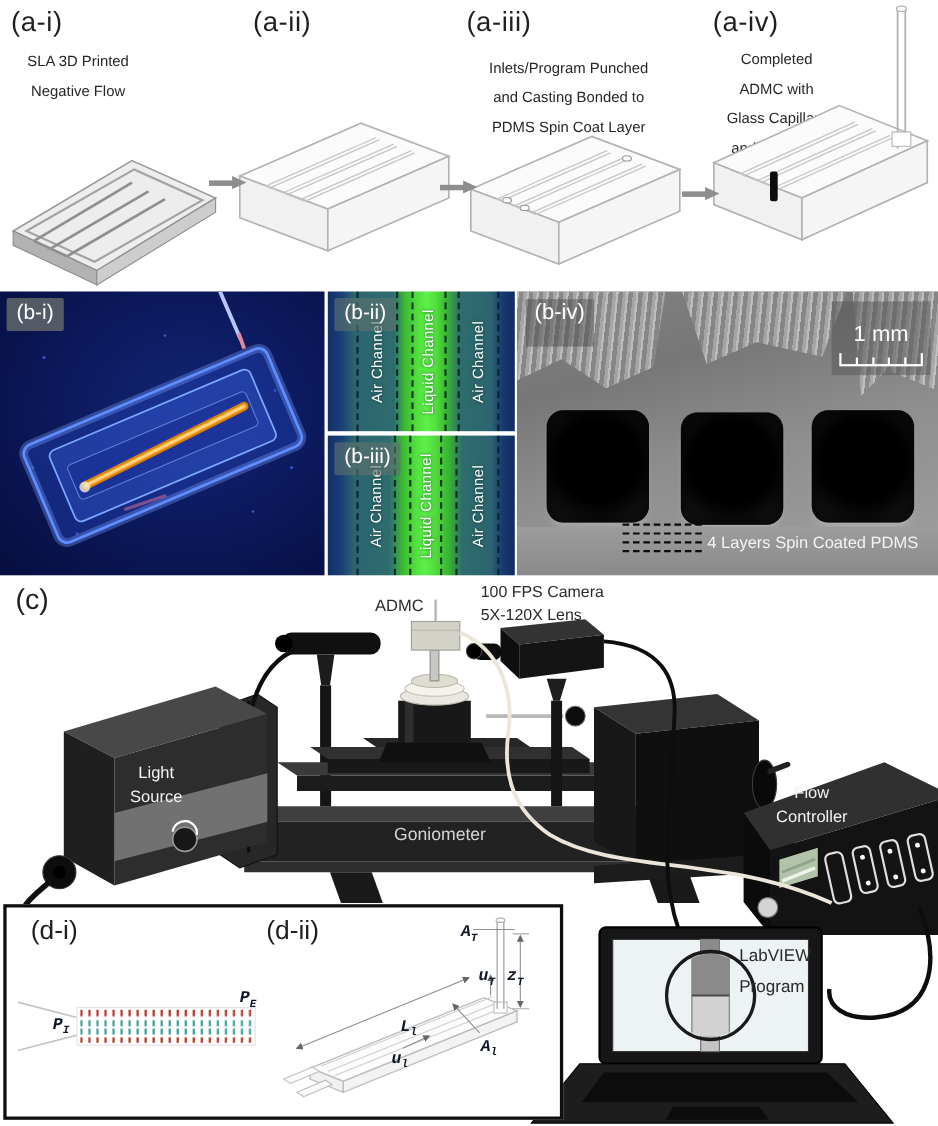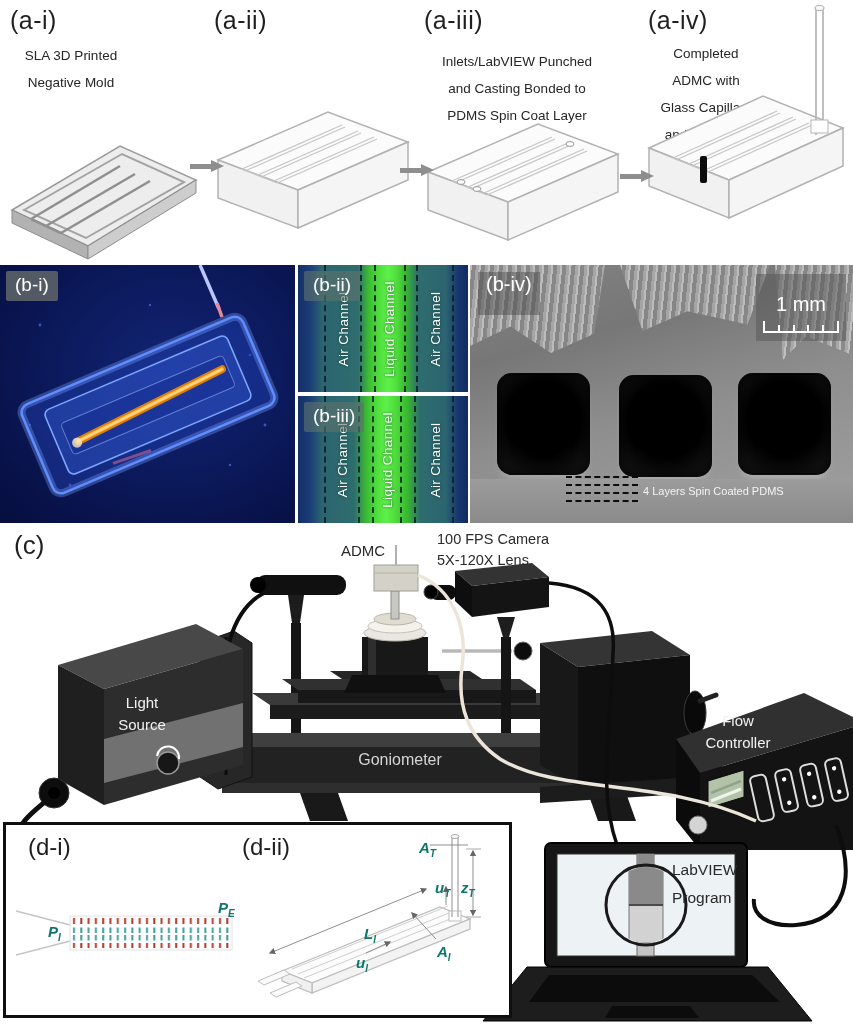--- a/index.html
+++ b/index.html
@@ -31,51 +31,51 @@
       box-shadow:0 8px 10px -5px rgba(255,255,255,.28), inset 0 0 16px #000;}
   .scalebar{position:absolute;right:7px;top:9px;width:76px;background:rgba(85,85,85,.5);
       padding:19px 7px 8px;text-align:center;}
   .scalebar .txt{color:#fff;font-size:20px;}
   .ruler{margin-top:5px;height:10px;border-bottom:2.5px solid #fff;display:flex;
       justify-content:space-between;align-items:flex-end;}
   .ruler span{display:block;width:2px;height:6px;background:#fff;}
   .ruler span.end{height:10px;}
   .dashrows{position:absolute;}
   .dashrows div{border-top:2.6px dashed #0c0c0c;margin-bottom:6px;}
-  .sem-annot{position:absolute;color:#f3f3f3;font-size:11px;}
+  .sem-annot{position:absolute;color:#f3f3f3;font-size:15px;}
   .biv-label{position:absolute;top:7px;left:8px;color:#fff;font-size:20px;
       padding:1px 8px 19px;background:rgba(70,70,70,.45);}
   
   .clabel{position:absolute;font-size:26px;color:#1f1f1f;}
   .eqlabel{position:absolute;color:#2a2a2a;font-size:15px;line-height:1.45;}
   .eqlabel.white{color:#f2f2f2;text-align:center;}
   
   .dbox{position:absolute;left:3px;top:822px;width:509px;height:196px;background:#fff;
         border:3px solid #0f0f0f;box-sizing:border-box;z-index:6;}
   .dlabel{position:absolute;font-size:24px;color:#1f1f1f;}
-  .math{position:absolute;font-style:italic;font-weight:bold;font-size:15px;color:#0f766e;z-index:3;}
+  .math{position:absolute;font-style:italic;font-weight:bold;font-size:15px;color:#0f172a;z-index:3;font-family:Liberation Mono, monospace;}
   .math sub{font-size:10px;font-weight:bold;}
   svg{display:block;}
 </style>
 </head>
 <body>
 
 <div class="page">
 
   <div class="alabel" style="left:10px;top:6px">(a-i)</div>
-  <div class="alabel" style="left:214px;top:6px">(a-ii)</div>
+  <div class="alabel" style="left:230px;top:6px">(a-ii)</div>
   <div class="alabel" style="left:424px;top:6px">(a-iii)</div>
   <div class="alabel" style="left:648px;top:6px">(a-iv)</div>
 
   <div class="acap" style="left:6px;top:42px;width:130px">
     <div>SLA 3D Printed</div>
-      <div>Negative Mold</div>
+      <div>Negative Flow</div>
   </div>
   <div class="acap" style="left:412px;top:48px;width:210px">
-    <div>Inlets/LabVIEW Punched</div>
+    <div>Inlets/Program Punched</div>
       <div>and Casting Bonded to</div>
       <div>PDMS Spin Coat Layer</div>
   </div>
   <div class="acap" style="left:645px;top:40px;width:122px">
     <div>Completed</div>
       <div>ADMC with</div>
       <div>Glass Capillary</div>
       <div>and Inlet Plug</div>
   </div>
 

